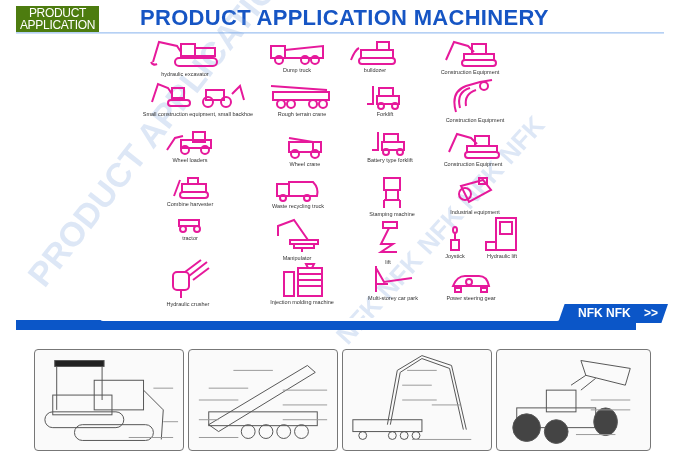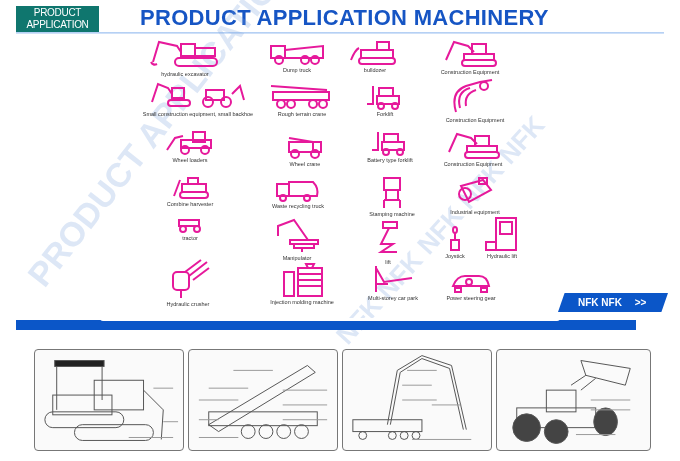--- a/index.html
+++ b/index.html
@@ -1,21 +1,21 @@
 <!DOCTYPE html>
 <html><head>
 <meta charset="utf-8">
 <style>
   * { box-sizing: border-box; margin: 0; padding: 0; }
   html, body { width: 680px; height: 461px; background: #ffffff; overflow: hidden; }
   body { position: relative; font-family: "Liberation Sans", sans-serif; }
 
   .badge {
     position: absolute; left: 16px; top: 6px; width: 83px; height: 26px;
-    background: #0f766e; color: #fff; font-size: 10px; line-height: 12px;
+    background: #4d7c0f; color: #fff; font-size: 12px; line-height: 12px;
     text-align: center; padding-top: 1px; letter-spacing: -0.3px;
     font-family: "Liberation Sans Narrow", "Liberation Sans", sans-serif;
   }
   .page-title {
     position: absolute; left: 140px; top: 5px; color: #1655c4;
     font-size: 22px; font-weight: bold; letter-spacing: 0.3px;
   }
   .title-rule {
     position: absolute; left: 16px; top: 32px; width: 648px; height: 2px;
     background: linear-gradient(#a9c9f2, #dbe8fa);
@@ -37,23 +37,23 @@
 
   .blue-bar {
     position: absolute; left: 16px; top: 320px; width: 620px; height: 10px;
     background: #0b56c8;
   }
   .white-notch {
     position: absolute; left: 100px; top: 318px; width: 460px; height: 3px;
     background: #fff; border-radius: 0 0 3px 3px;
   }
   .nfk-tab {
-    position: absolute; left: 558px; top: 293px; width: 110px; height: 19px;
+    position: absolute; left: 558px; top: 304px; width: 110px; height: 19px;
     background: #0b56c8; clip-path: polygon(6% 0, 100% 0, 94% 100%, 0 100%);
-    color: #fff; font-size: 10px; font-weight: bold; line-height: 19px;
+    color: #fff; font-size: 12px; font-weight: bold; line-height: 19px;
     padding-left: 20px;
   }
 
   .photo {
     position: absolute; top: 349px; height: 102px; border: 1.5px solid #777;
     border-radius: 4px; background: #fafafa; overflow: hidden;
   }
   .photo svg { width: 100%; height: 100%; display: block; }
 </style>
 </head>

